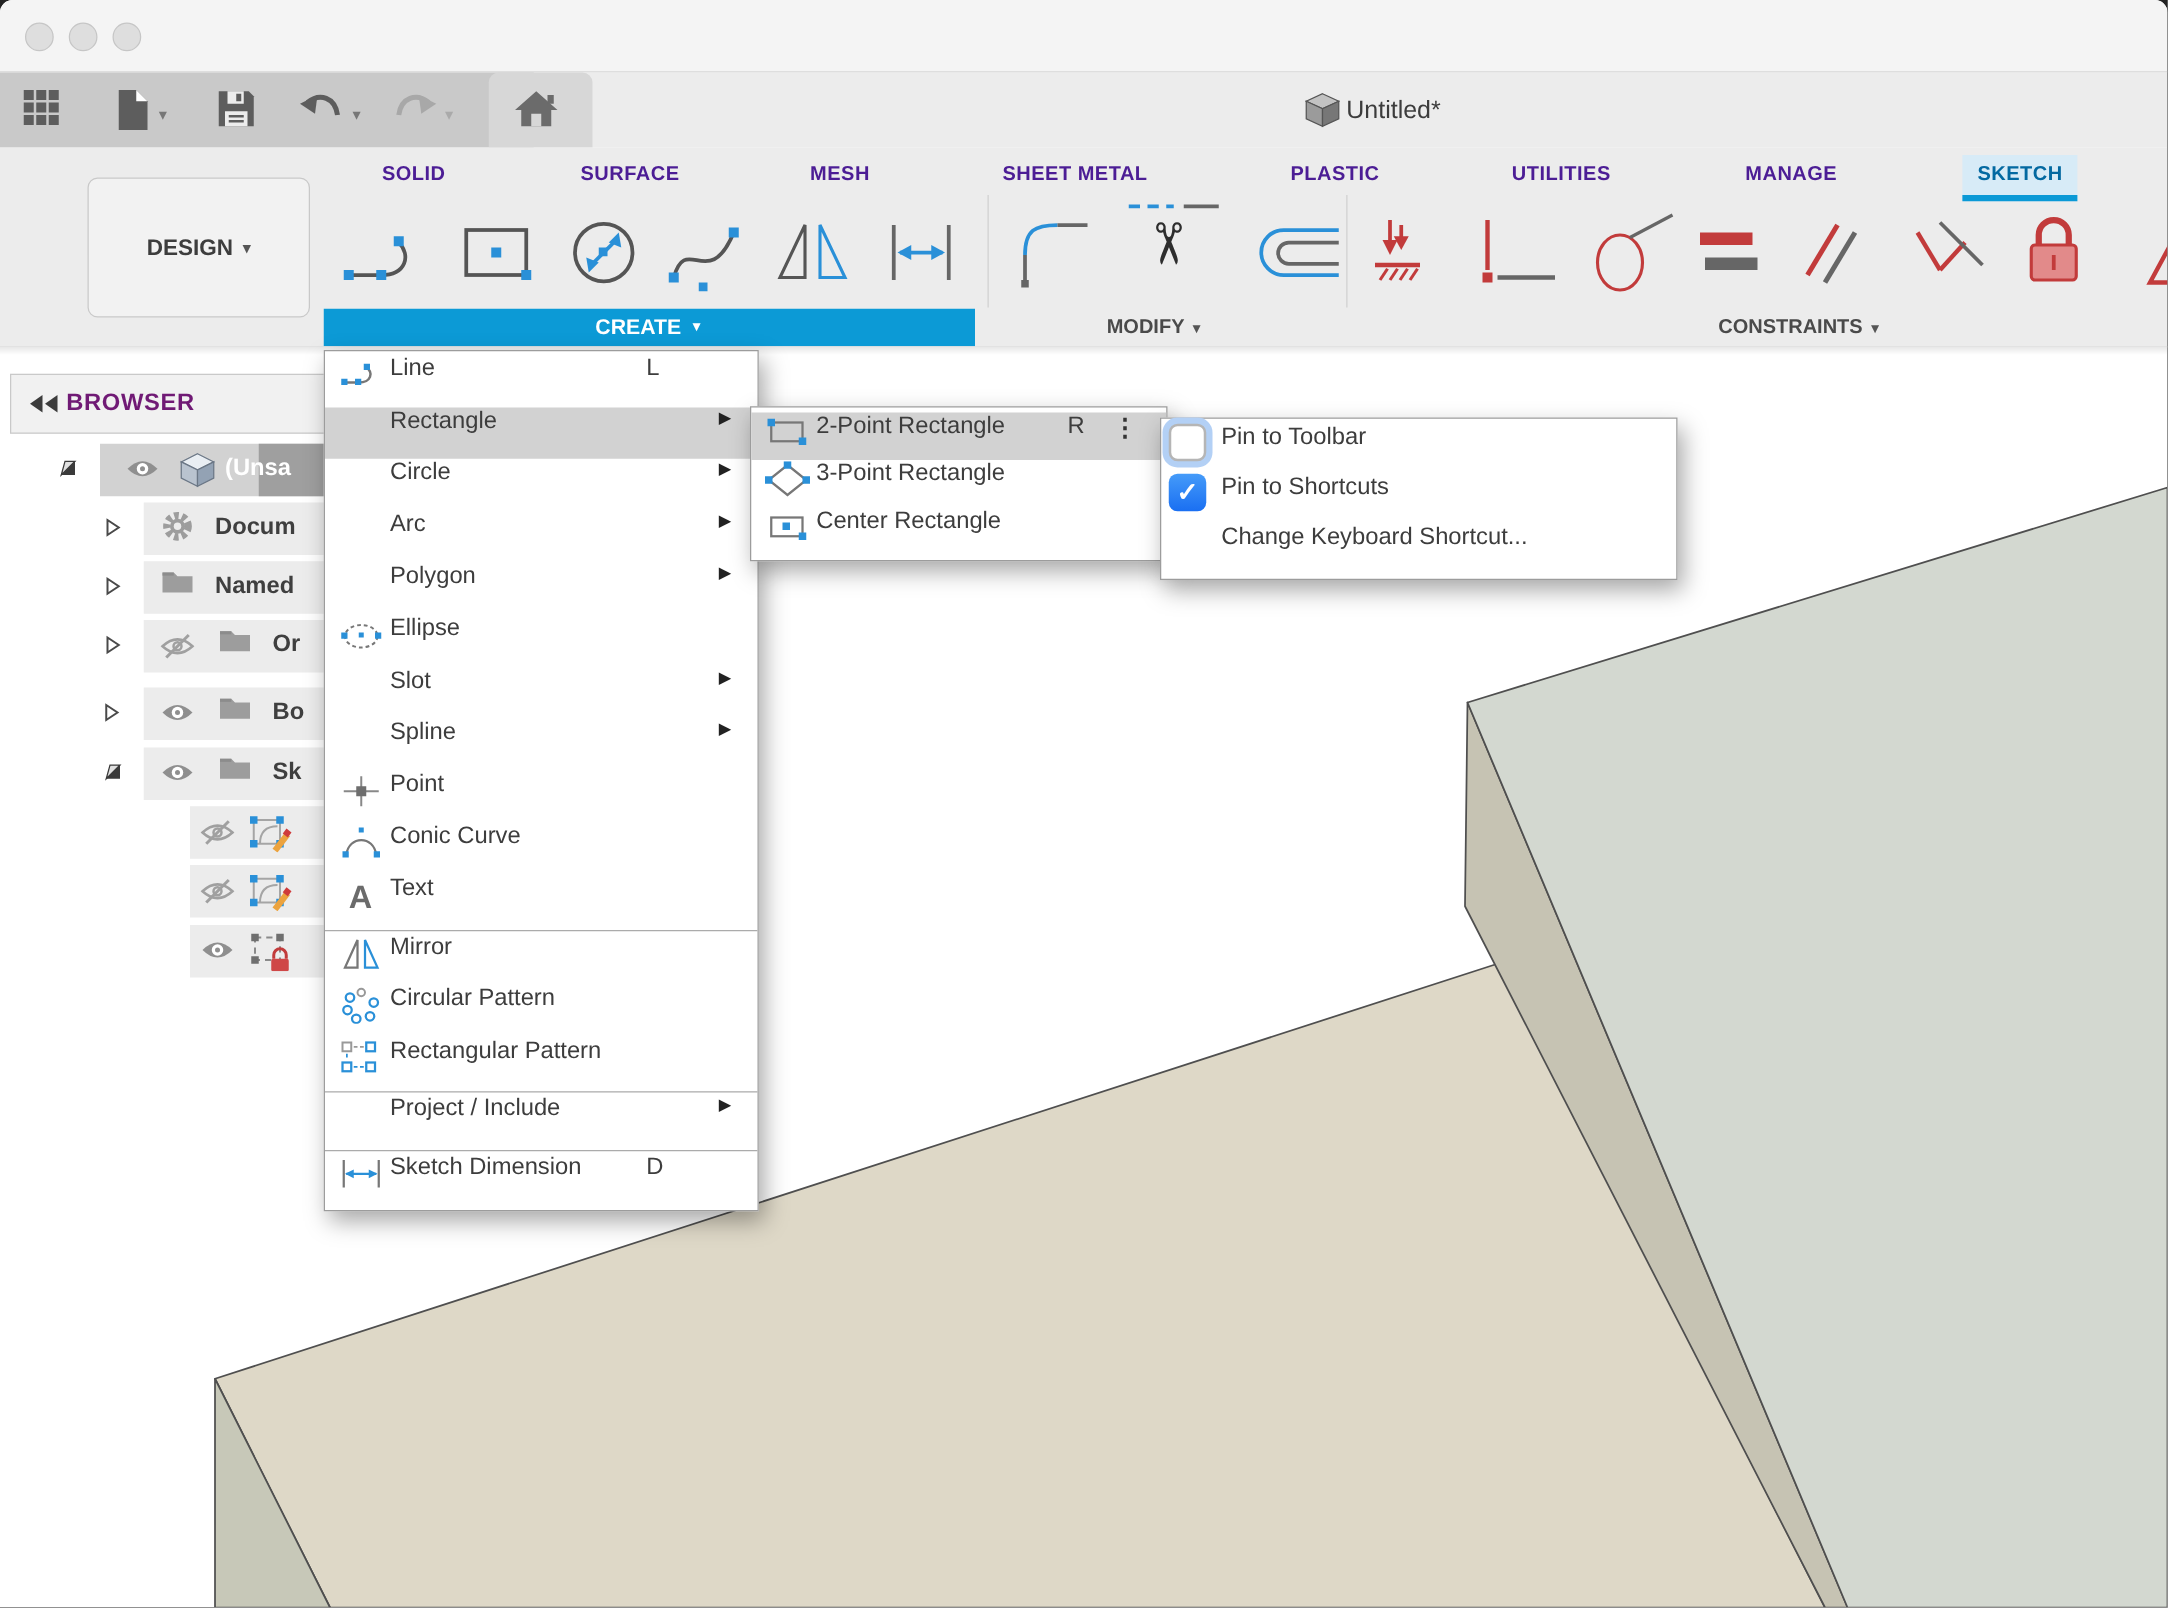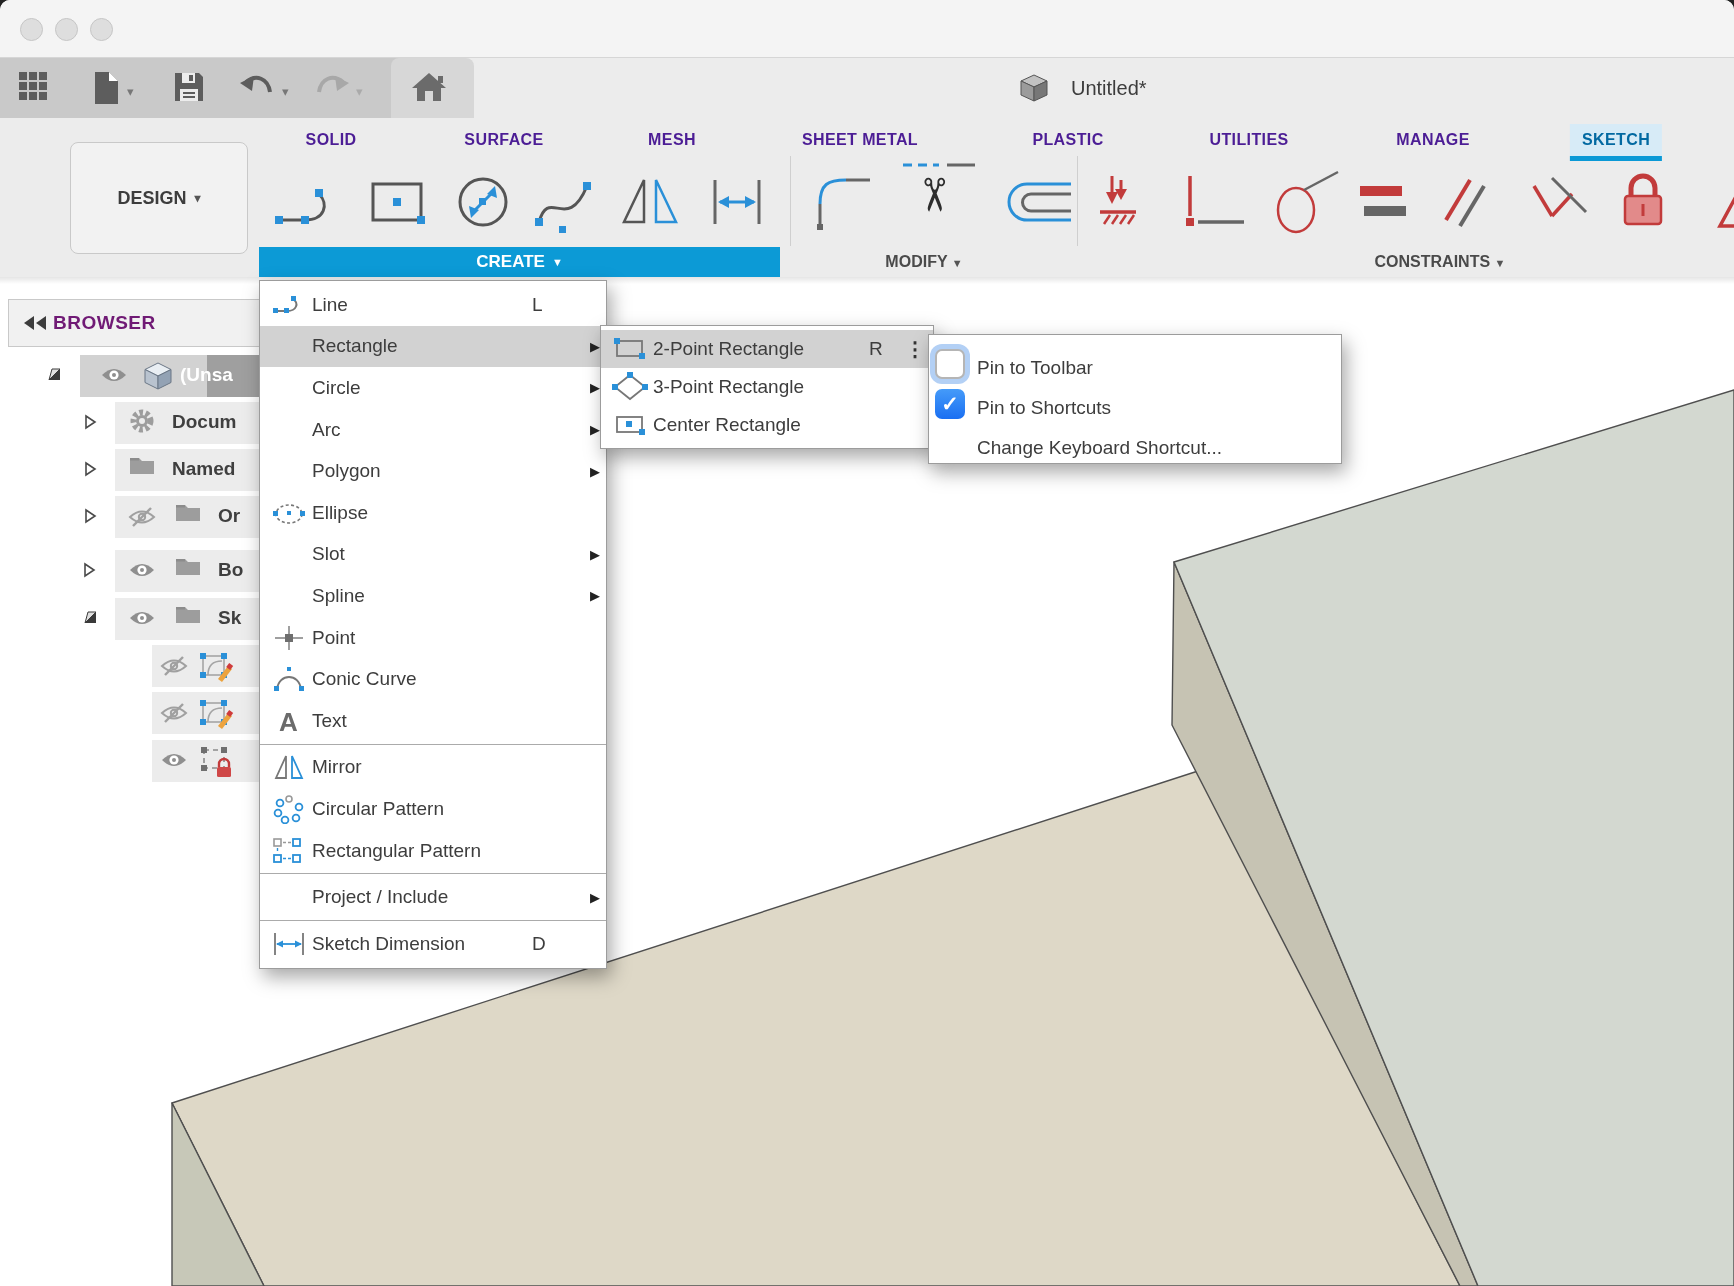--- a/index.html
+++ b/index.html
@@ -10,21 +10,21 @@
             border-bottom:1px solid #d6d6d6;}
   .tlight{position:absolute;top:18px;width:21px;height:21px;border-radius:50%;
           background:#dedede;border:1px solid #c6c6c6;}
   
   .qat{position:absolute;left:0;top:58px;width:100%;height:60px;background:#ececec;}
   .qat-left{position:absolute;left:0;top:0;width:427px;height:60px;background:#c9c9c9;}
   .home-tab{position:absolute;left:391px;top:0;width:83px;height:60px;background:#d7d7d7;
             border-radius:8px 8px 0 0;}
   .qicon{position:absolute;top:12px;}
   .caret{position:absolute;top:26px;font-size:13px;color:#777;}
-  .doc-tab{position:absolute;left:1019px;top:0;height:60px;display:flex;align-items:center;gap:22px;}
+  .doc-tab{position:absolute;left:1043px;top:0;height:60px;display:flex;align-items:center;gap:4px;}
   .doc-title{font-size:20px;color:#3c3c3c;}
   
   .ribbon{position:absolute;left:0;top:118px;width:100%;height:159px;background:#ececec;
           border-bottom:1px solid #c6c6c6;}
   .design-box{position:absolute;left:70px;top:24px;width:176px;height:110px;background:#f2f2f2;
               border:1px solid #c9c9c9;border-radius:8px;display:flex;align-items:center;justify-content:center;
               font-size:18px;font-weight:bold;color:#3d3d3d;gap:8px;}
   .design-box .dcaret{font-size:12px;color:#555;}
   .tab{position:absolute;top:6px;height:32px;line-height:32px;transform:translateX(-50%);
        font-size:16px;font-weight:600;color:#4c1d95;letter-spacing:.4px;padding:0 12px;white-space:nowrap;}
@@ -51,33 +51,33 @@
   .brow{position:absolute;height:42px;background:#ececec;display:flex;align-items:center;}
   .brow.rootsel{background:#d2d2d2;}
   .rootsel-ov{position:absolute;left:127px;top:0;height:42px;right:0;background:#9f9f9f;}
   .babs{position:absolute;}
   .blabel{font-size:19px;font-weight:600;color:#3f3f3f;position:absolute;top:9px;white-space:nowrap;}
   .blabel.selected{color:#fff;}
   
   .menu{position:absolute;background:#fff;border:1px solid #9c9c9c;
         box-shadow:4px 8px 18px rgba(0,0,0,.35);z-index:30;}
   .create-menu{left:259px;top:280px;width:346px;padding:3px 0;}
-  .menu-row{height:41.6px;display:flex;align-items:center;padding:0 6px 0 10px;font-size:19px;color:#3d3d3d;}
+  .menu-row{height:41.6px;display:flex;padding:0 21px 0 10px;font-size:19px;color:#3d3d3d;}
   .menu-row.hl{background:#d2d2d2;}
   .mi{width:38px;height:32px;flex:0 0 38px;margin-right:4px;display:flex;align-items:center;justify-content:center;}
   .ml{white-space:nowrap;}
   .msc{margin-left:auto;width:46px;flex:0 0 46px;font-size:19px;color:#3d3d3d;}
   .mar{width:22px;flex:0 0 22px;text-align:right;font-size:13px;color:#222;}
   .menu-sep{border-top:1px solid #ababab;margin:2px 0;}
   .submenu{left:600px;top:325px;width:332px;padding:4px 0;}
   .submenu .menu-row{height:38px;}
   .submenu .msc{width:36px;flex:0 0 36px;}
   .dots{width:22px;flex:0 0 22px;font-size:20px;font-weight:bold;color:#333;letter-spacing:0;}
   .pinmenu{left:928px;top:334px;width:412px;padding:4px 0;}
-  .pin-row{height:40px;display:flex;align-items:flex-end;padding:0 10px 0 6px;font-size:19px;color:#3d3d3d;}
+  .pin-row{height:40px;display:flex;align-items:flex-start;padding:0 10px 0 6px;font-size:19px;color:#3d3d3d;}
   .cbox{width:30px;height:30px;flex:0 0 30px;border-radius:7px;margin-right:12px;box-sizing:border-box;}
   .cbox.unchecked{background:#fff;border:2px solid #b5b5b5;box-shadow:0 0 0 5px #b3d0f5;}
   .cbox.checked{background:linear-gradient(#459bf9,#1a6ff2);color:#fff;display:flex;align-items:center;
                 justify-content:center;font-size:21px;font-weight:bold;}
   .cbox.none{background:transparent;border:none;}
   svg{display:block;}
 </style>
 </head>
 <body>
 

